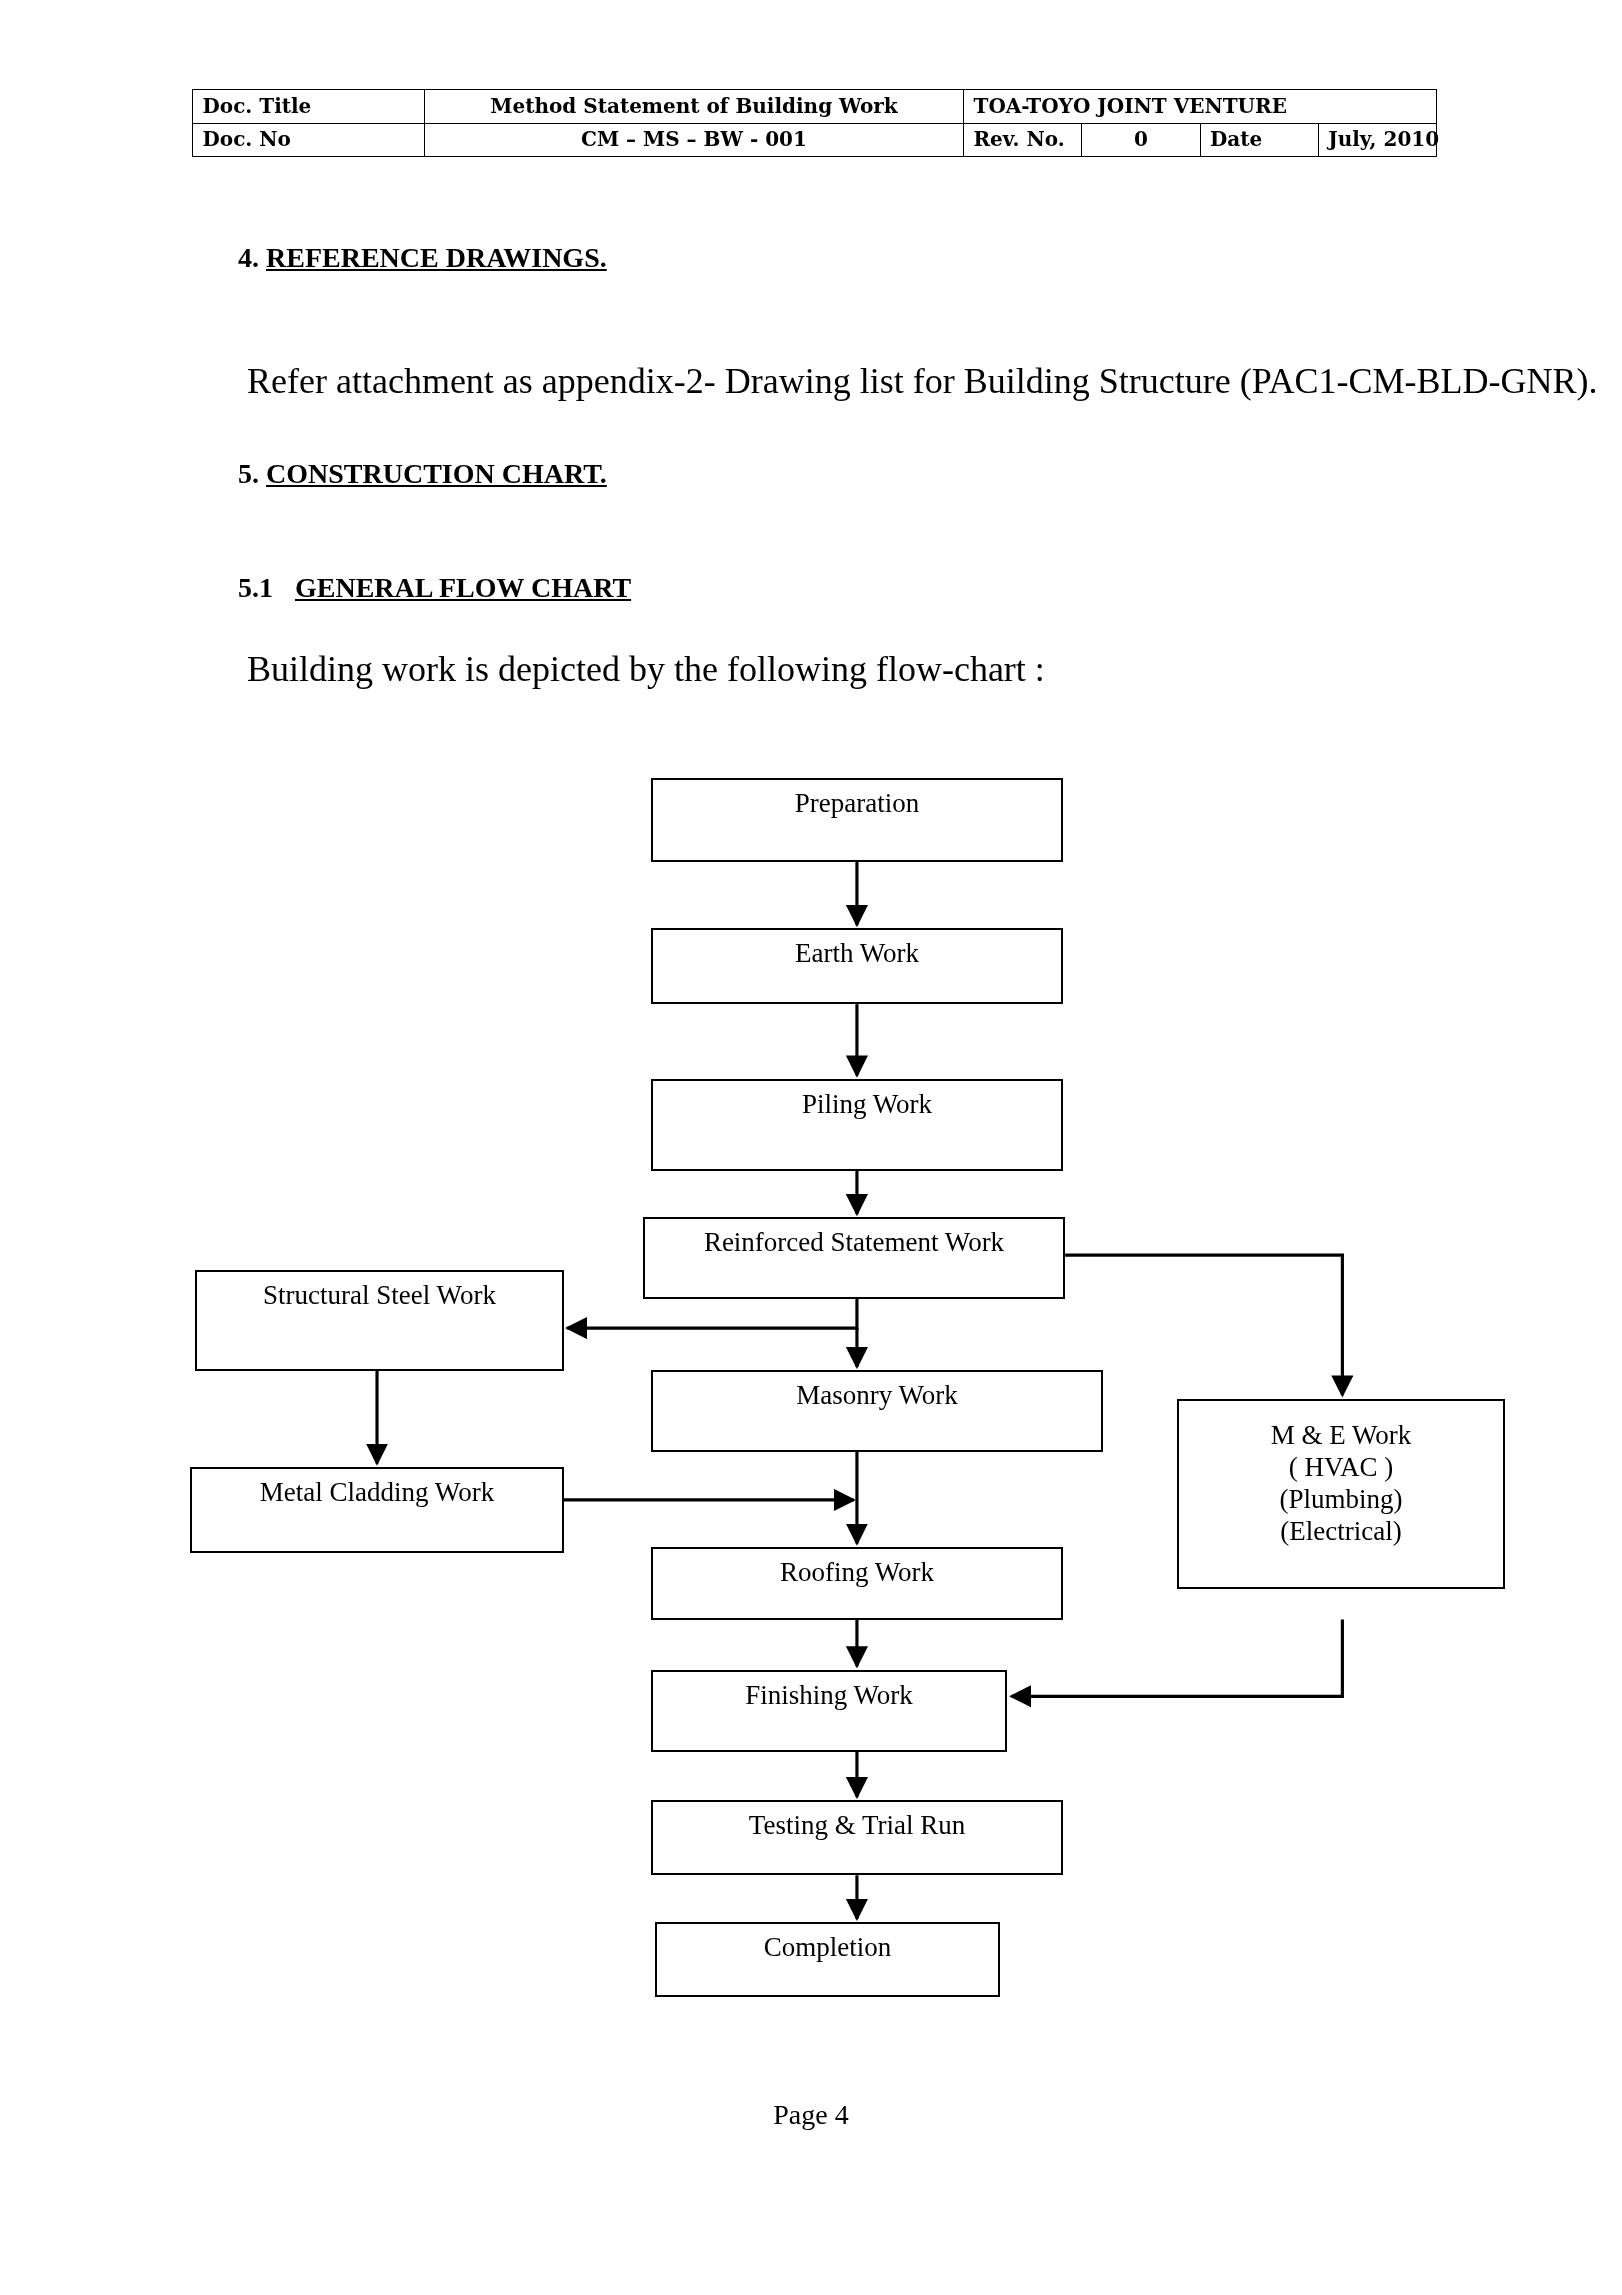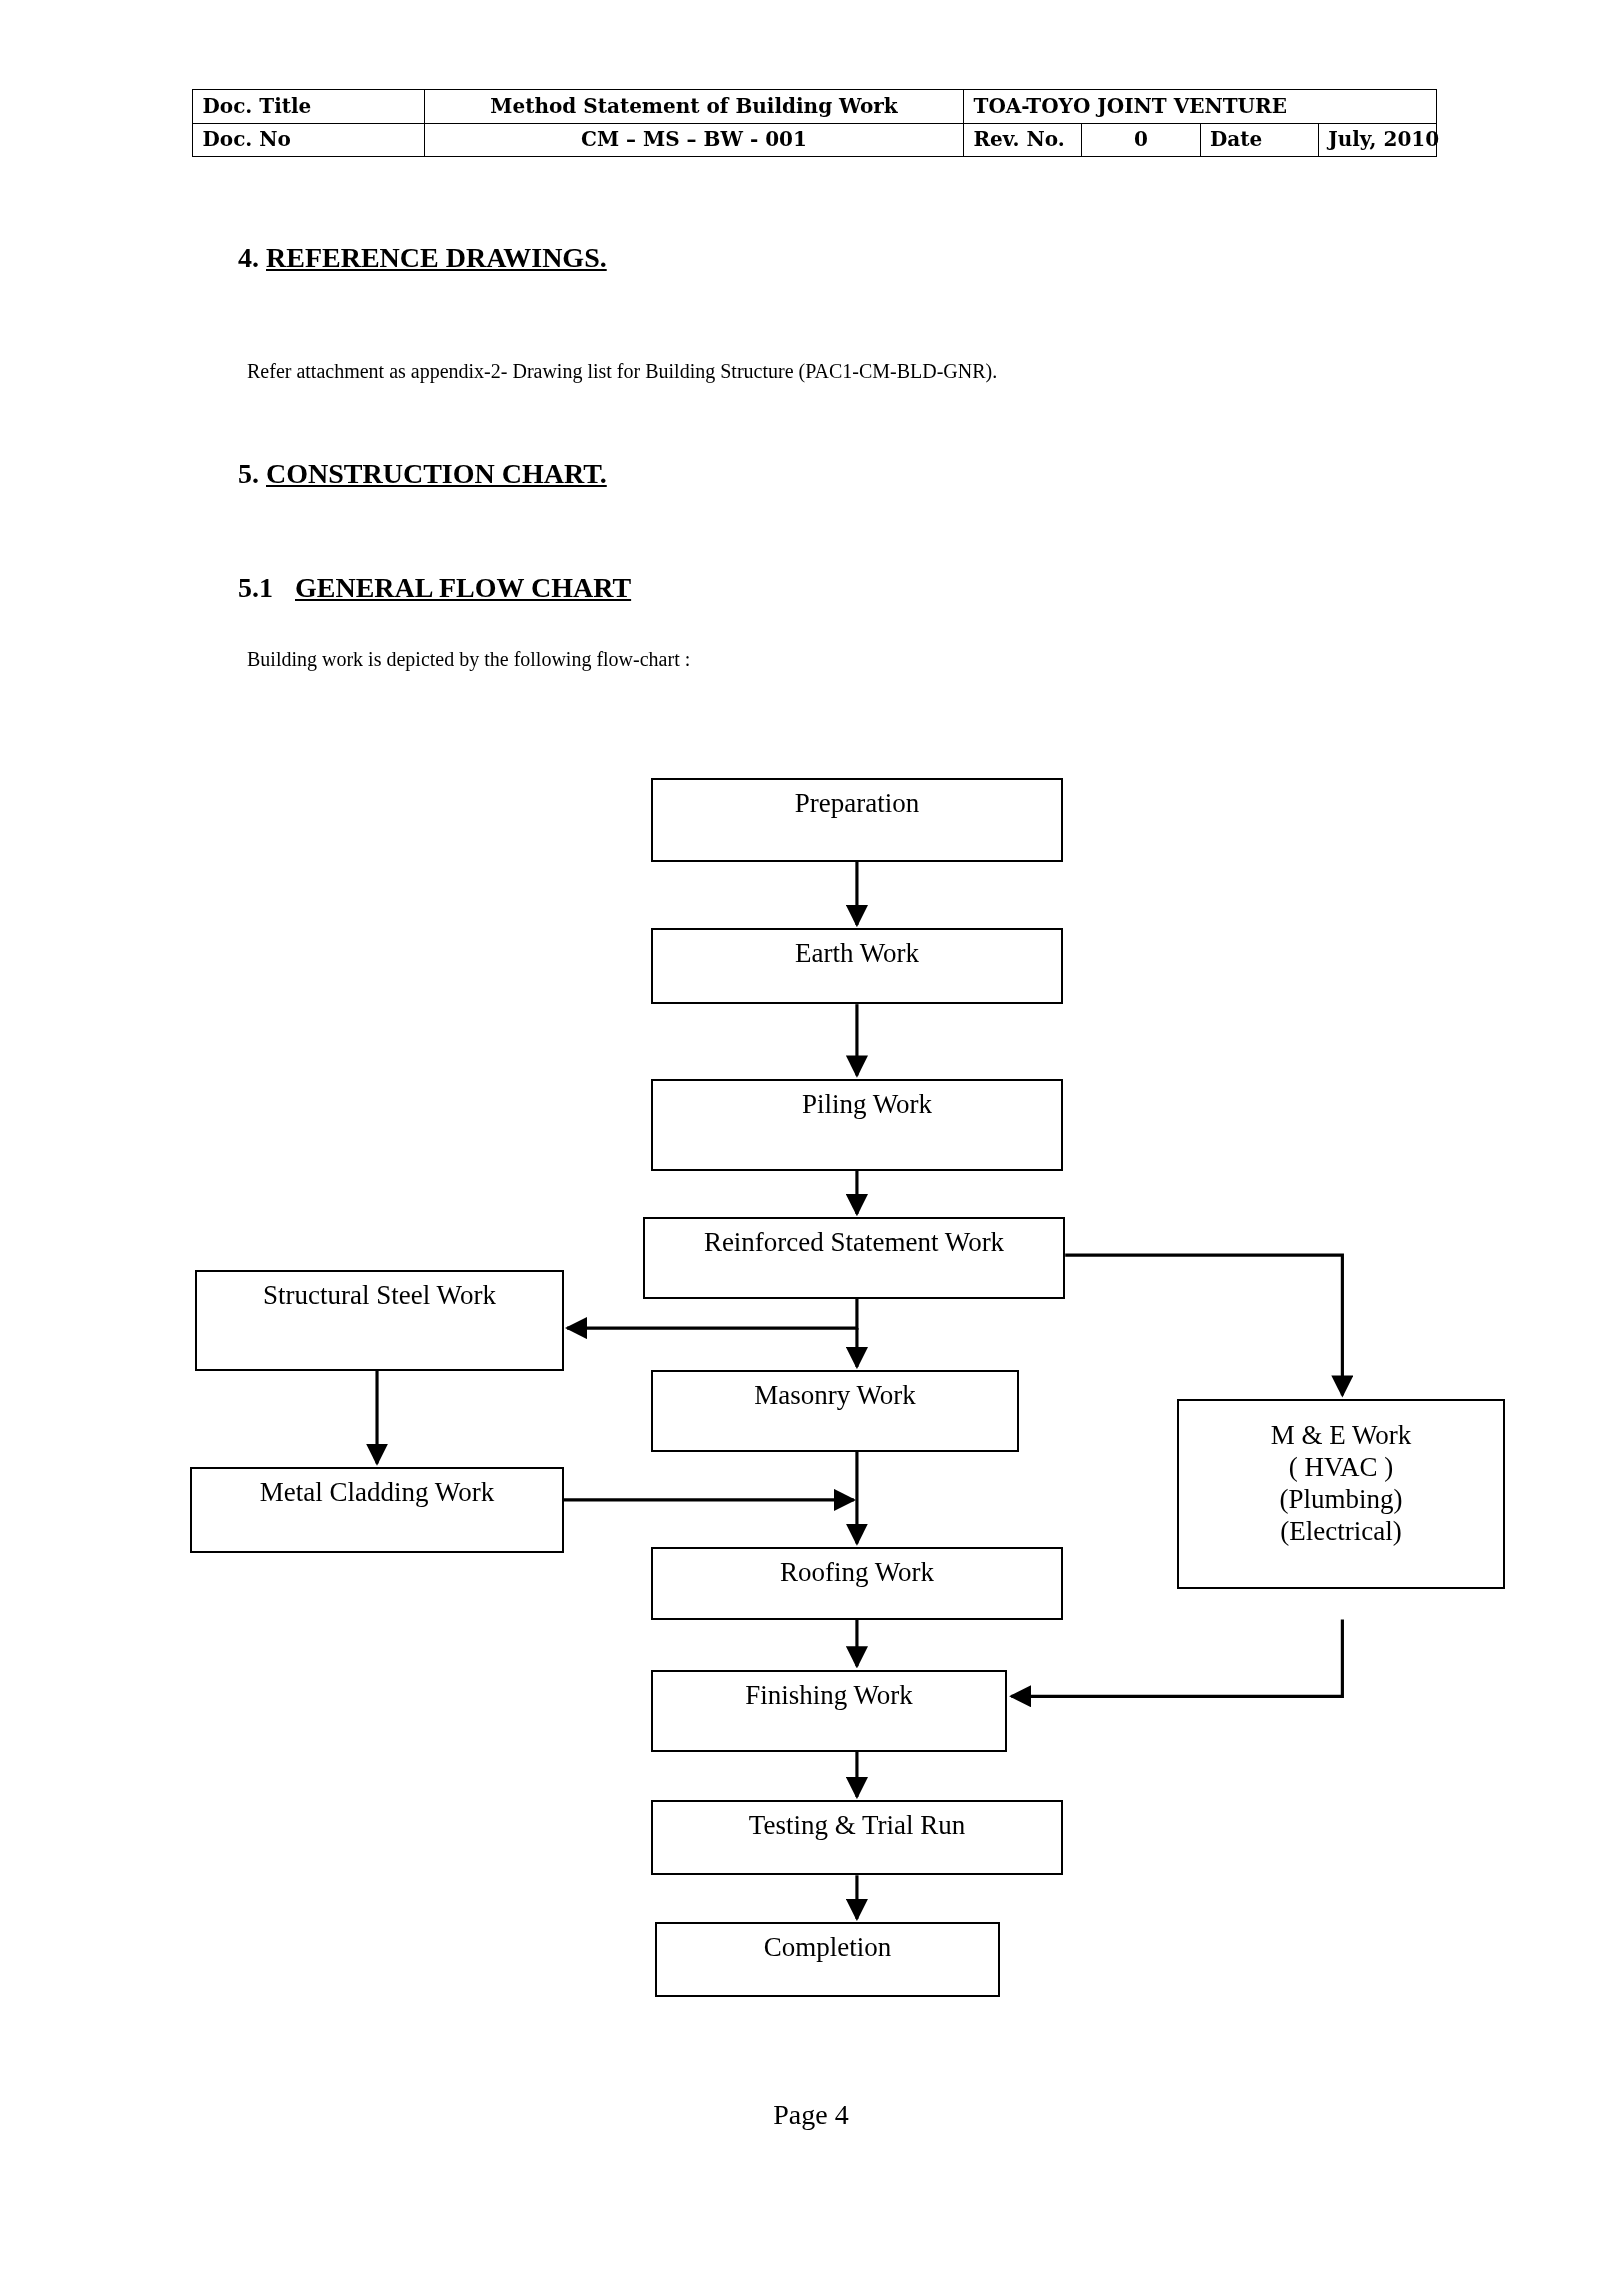--- a/index.html
+++ b/index.html
@@ -47,21 +47,21 @@
 
   
   .body-text { position: absolute; white-space: nowrap; }
 
   .sec-heading {
     font-size: 28px;
     font-weight: bold;
   }
   .sec-heading .u { text-decoration: underline; }
 
-  .para { font-size: 20px; }
+  .para { font-size: 36px; }
 
   #h-ref      { left: 238px; top: 242px; }
   #p-ref      { left: 247px; top: 360px; }
   #h-constr   { left: 238px; top: 458px; }
   #h-flow     { left: 238px; top: 572px; }
   #p-flow     { left: 247px; top: 648px; }
 
   #h-flow .num { margin-right: 22px; }
 
   .page-footer {
@@ -98,21 +98,21 @@
     white-space: pre-line;
   }
   .fc-box.tall .fc-label { padding-top: 19px; }
 
   
   #box-preparation  { left: 651px;  top: 778px;  width: 412px; height: 84px; }
   #box-earth        { left: 651px;  top: 928px; width: 412px; height: 76px;  }
   #box-piling       { left: 651px;  top: 1079px; width: 412px; height: 92px; padding-left: 20px; }
   #box-rc           { left: 643px;  top: 1217px; width: 422px; height: 82px; }
   #box-steel        { left: 195px;  top: 1270px; width: 369px; height: 101px; }
-  #box-masonry      { left: 651px;  top: 1370px; width: 368px; height: 82px; }
+  #box-masonry      { left: 651px;  top: 1370px; width: 452px; height: 82px; }
   #box-cladding     { left: 190px;  top: 1467px; width: 374px; height: 86px; }
   #box-roofing      { left: 651px;  top: 1547px; width: 412px; height: 73px;  }
   #box-me           { left: 1177px; top: 1399px; width: 328px; height: 190px; }
   #box-finishing    { left: 651px;  top: 1670px; width: 356px; height: 82px; }
   #box-testing      { left: 651px;  top: 1800px; width: 412px; height: 75px;  }
   #box-completion   { left: 655px;  top: 1922px; width: 345px; height: 75px;  }
 </style>
 </head>
 <body>
 

